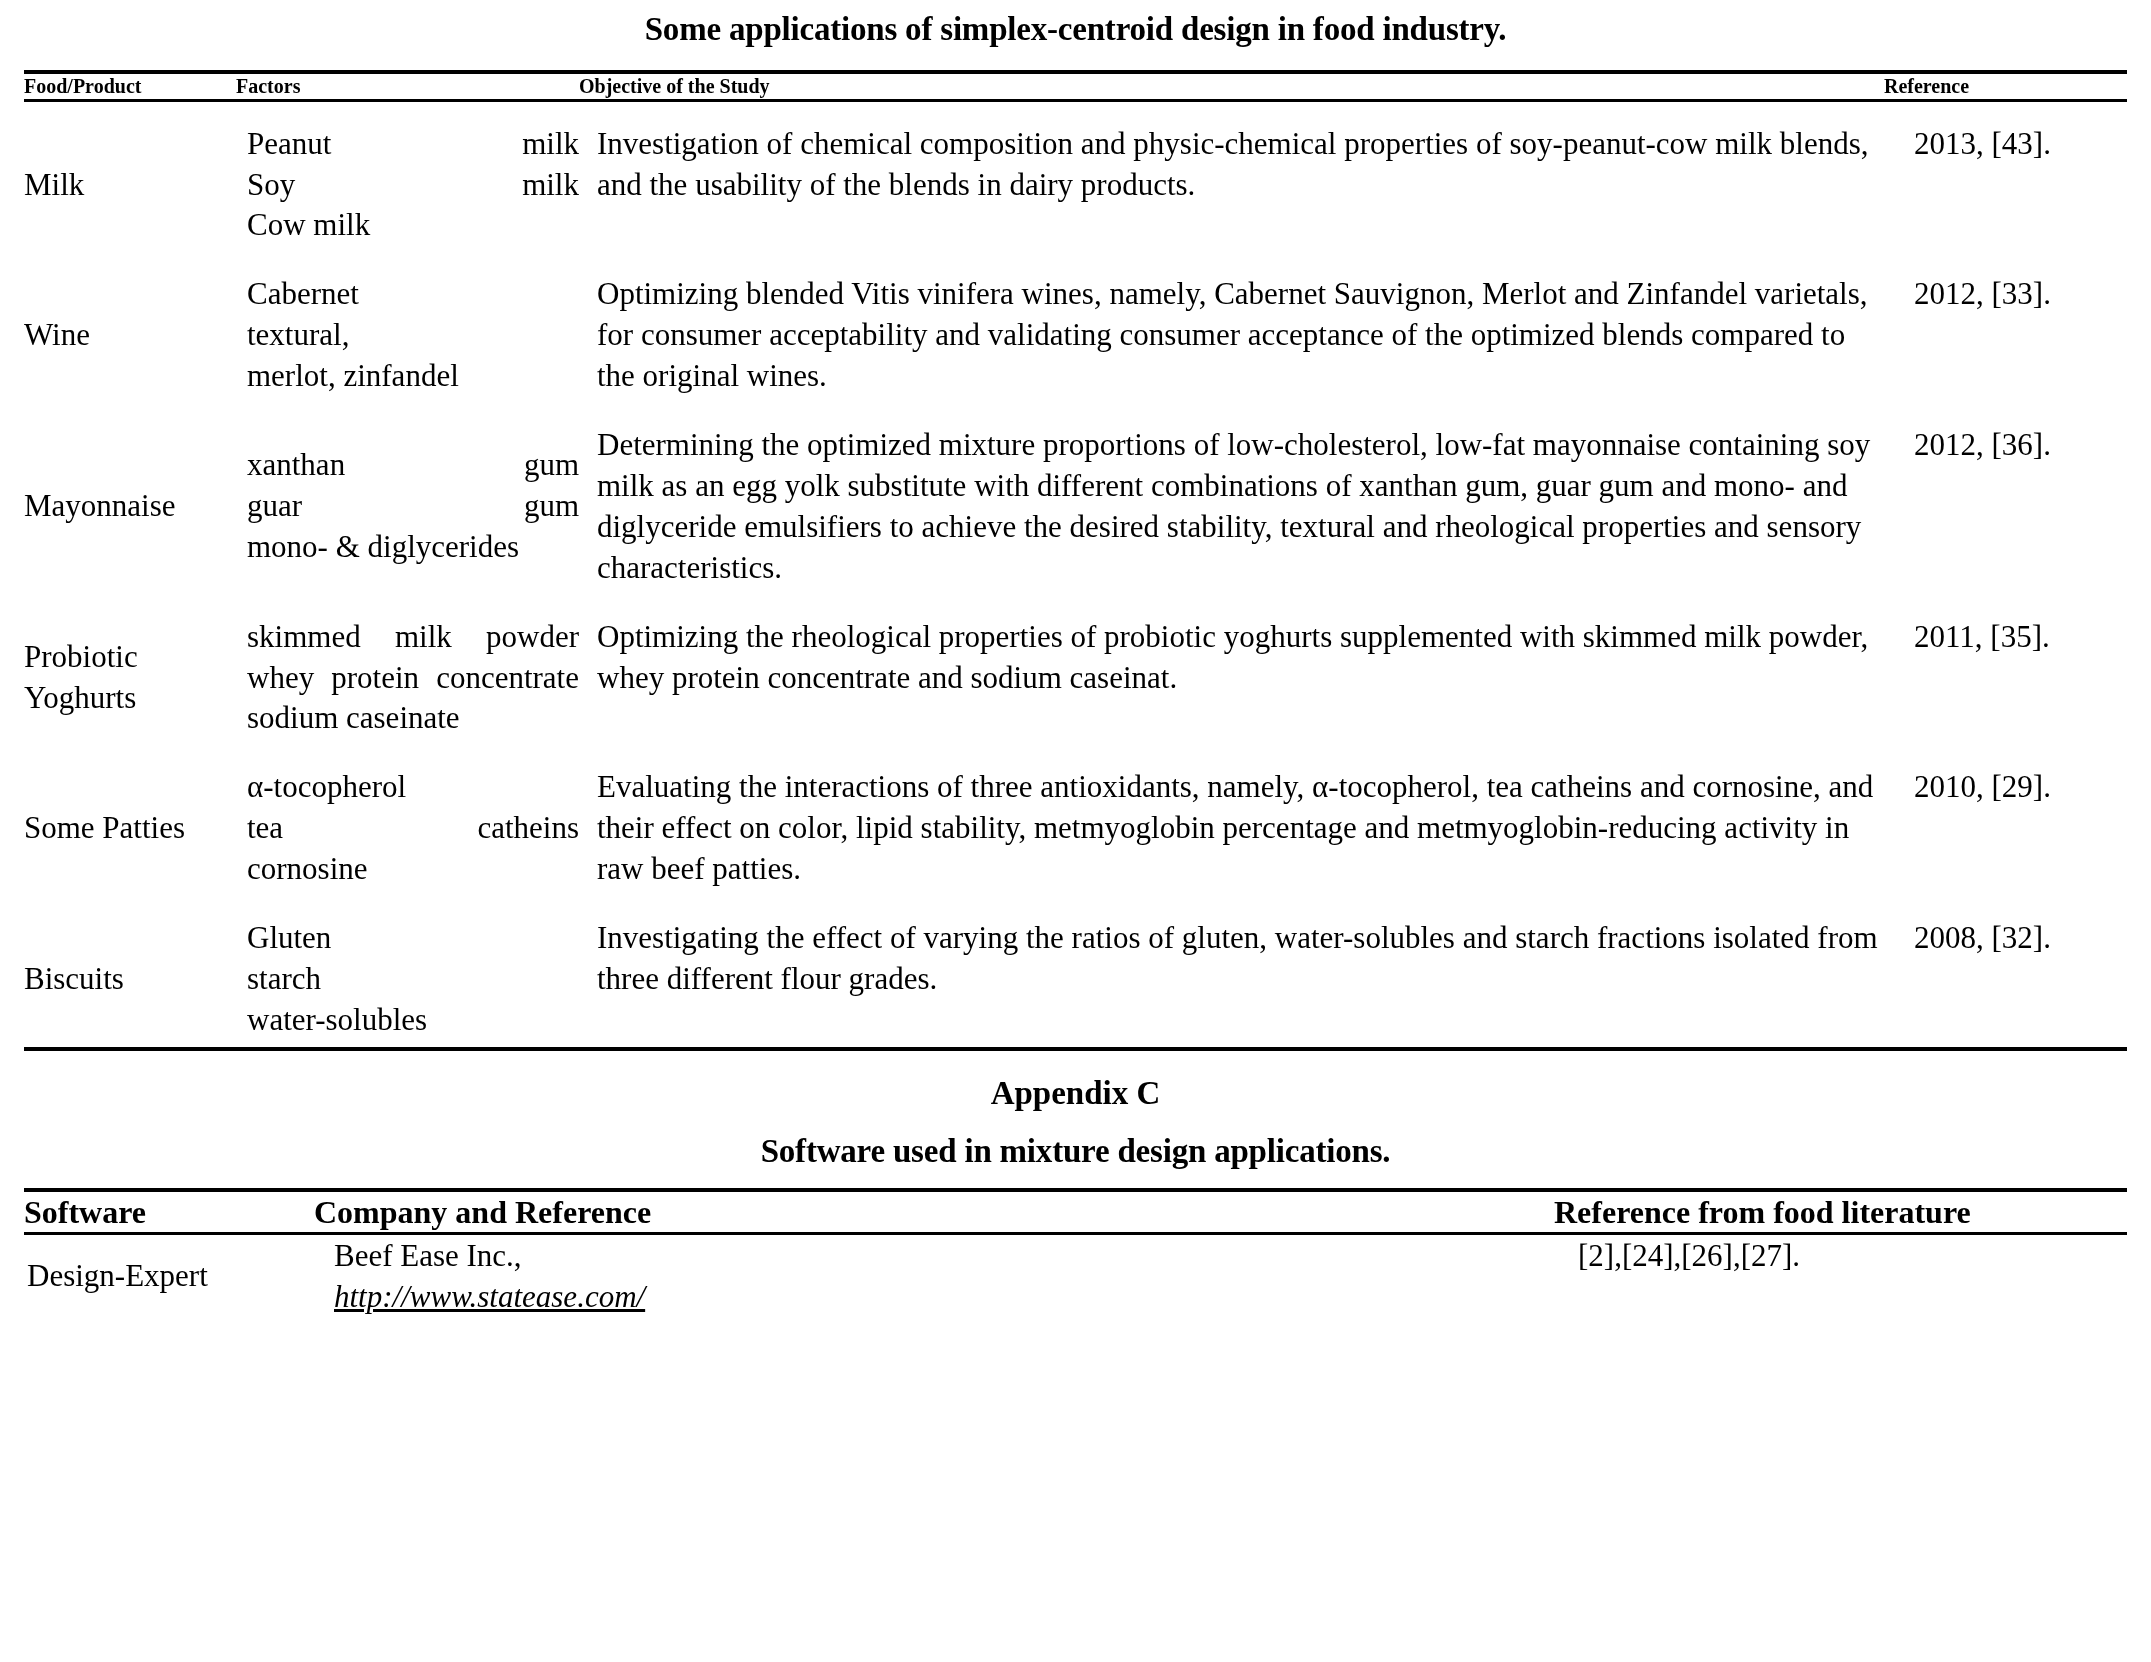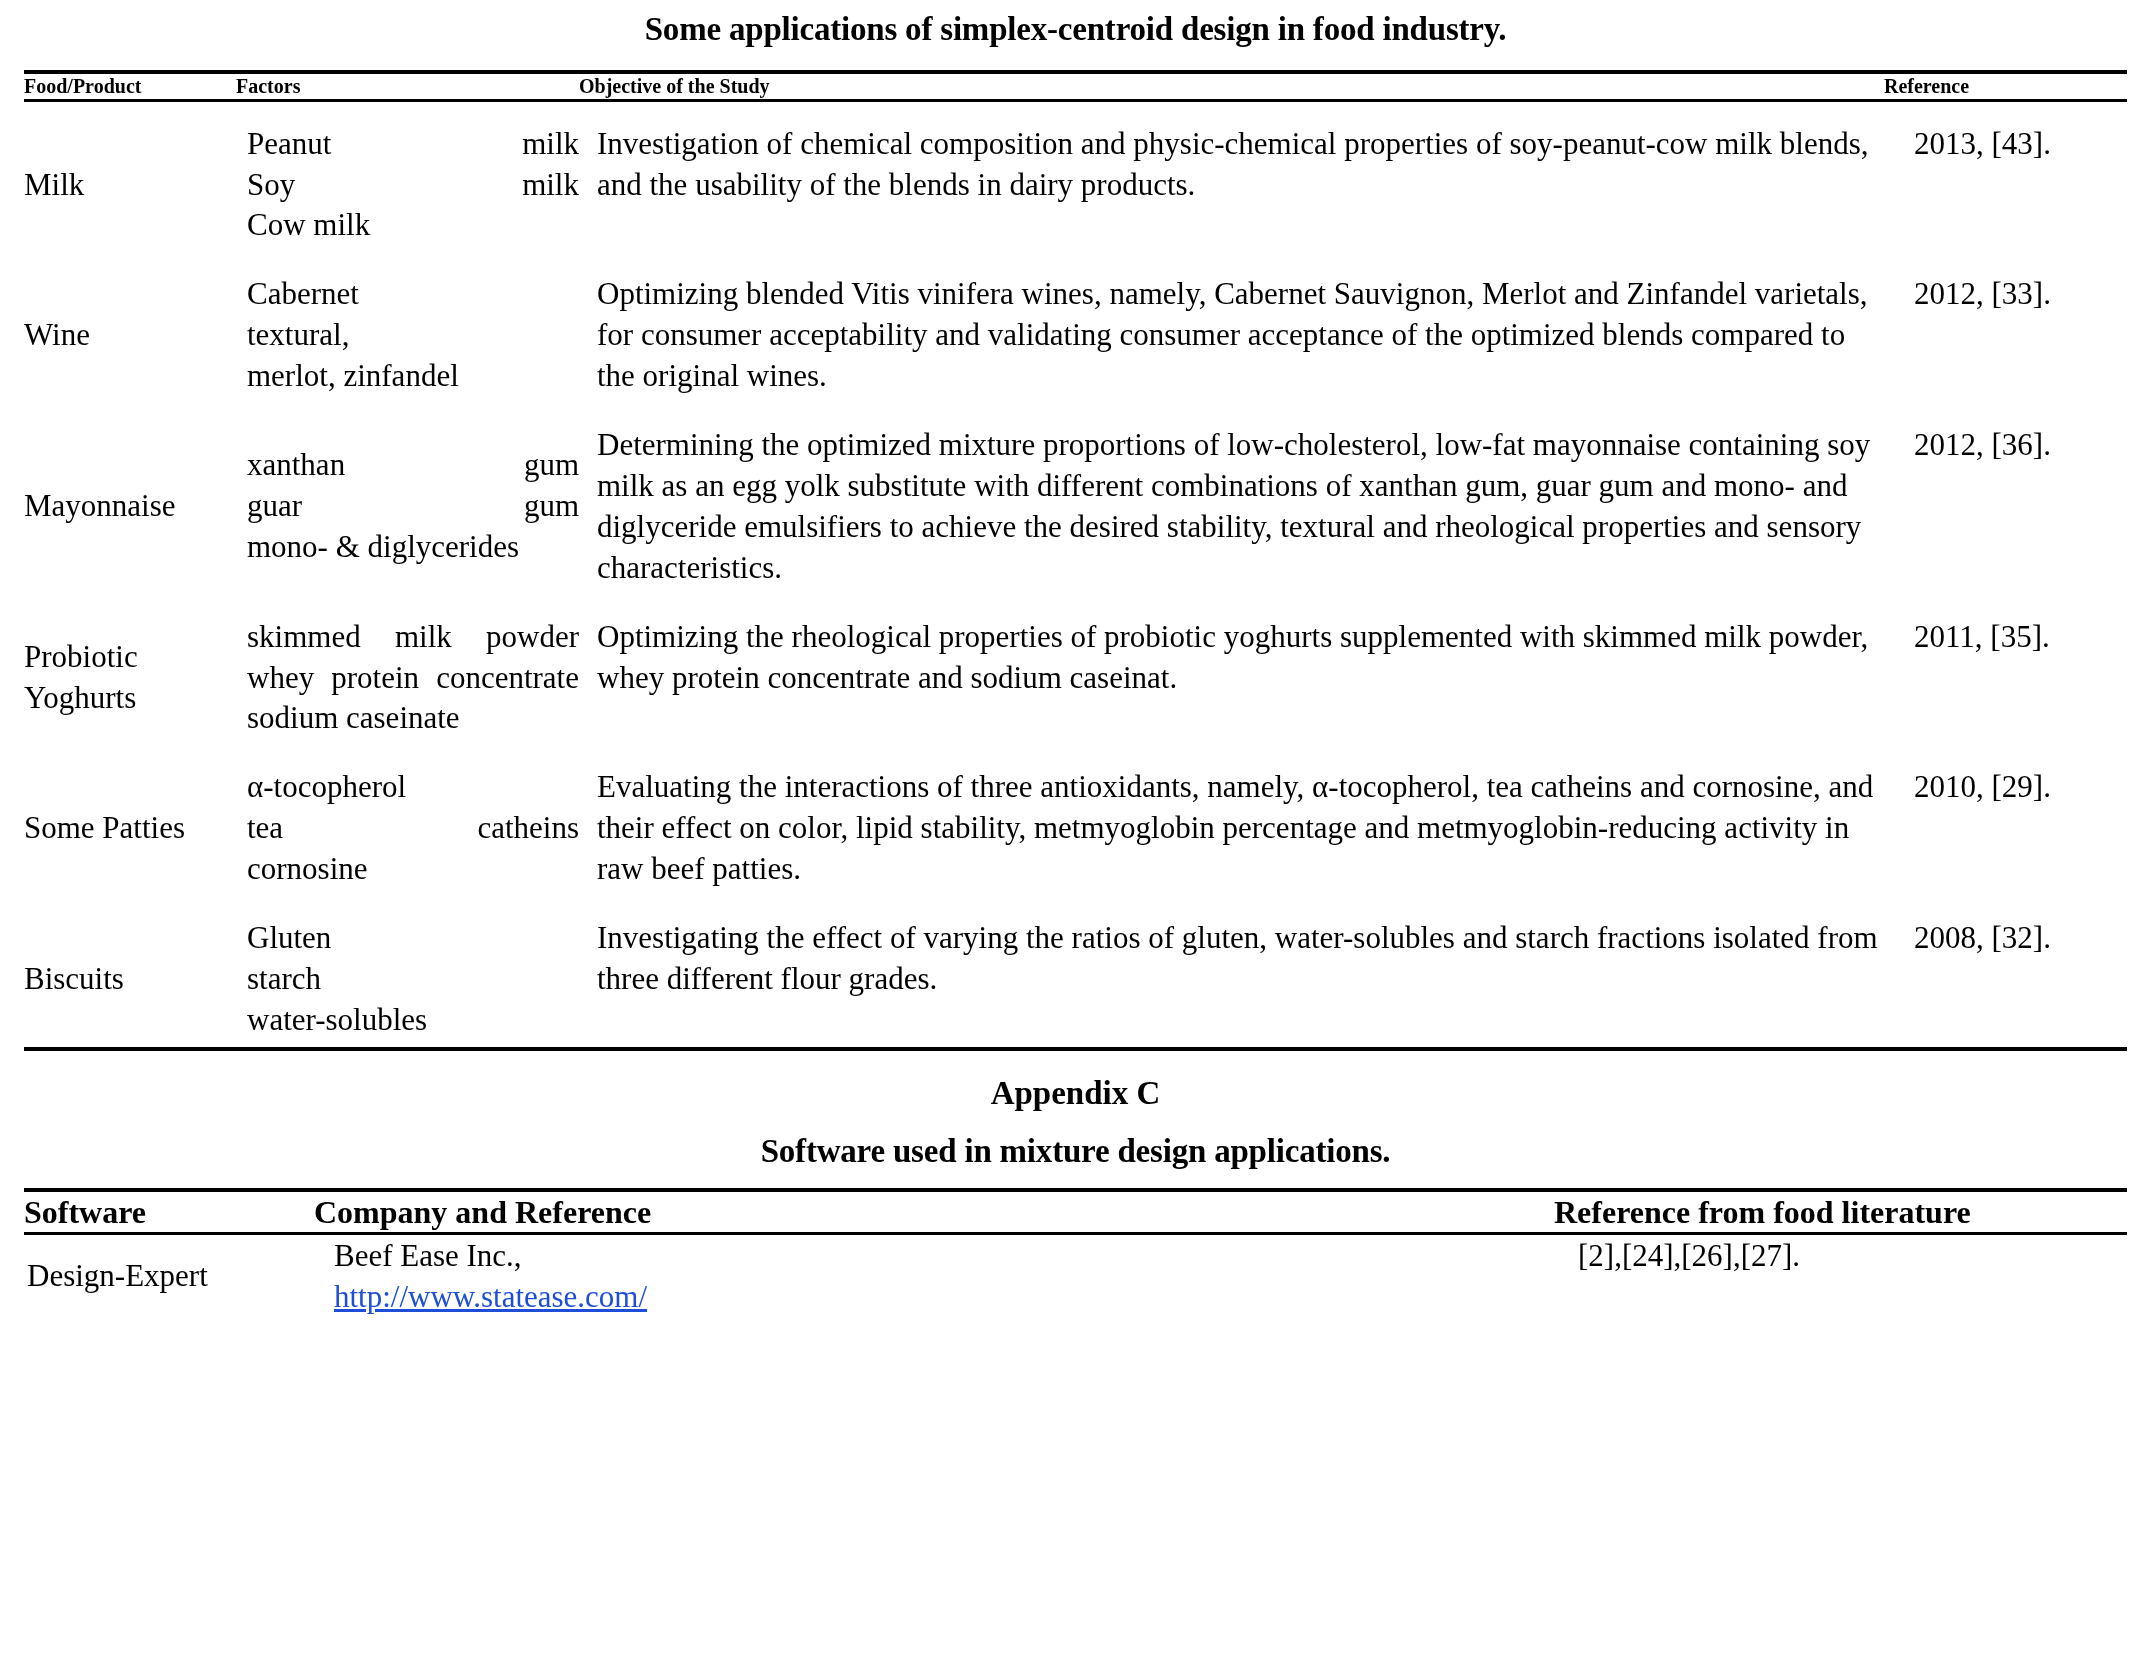--- a/index.html
+++ b/index.html
@@ -139,22 +139,23 @@
 
   .rowb td {
     font-size: 31px;
     line-height: 1.33;
     padding-top: 24px;
   }
   .cellb-soft { padding-left: 3px !important; vertical-align: middle !important; }
   .cellb-comp { padding-left: 20px !important; }
   .cellb-ref  { padding-left: 24px !important; }
   .link {
-    color: #1d4ed8;
+    color: #000000;
     text-decoration: underline;
+    font-style: italic;
   }
   .spacer-a { height: 20px; }
   .spacer-b { height: 16px; }
 </style>
 </head>
 <body>
 
 <div class="page">
 
   <div id="caption-a" class="table-caption">Some applications of simplex-centroid design in food industry.</div>

